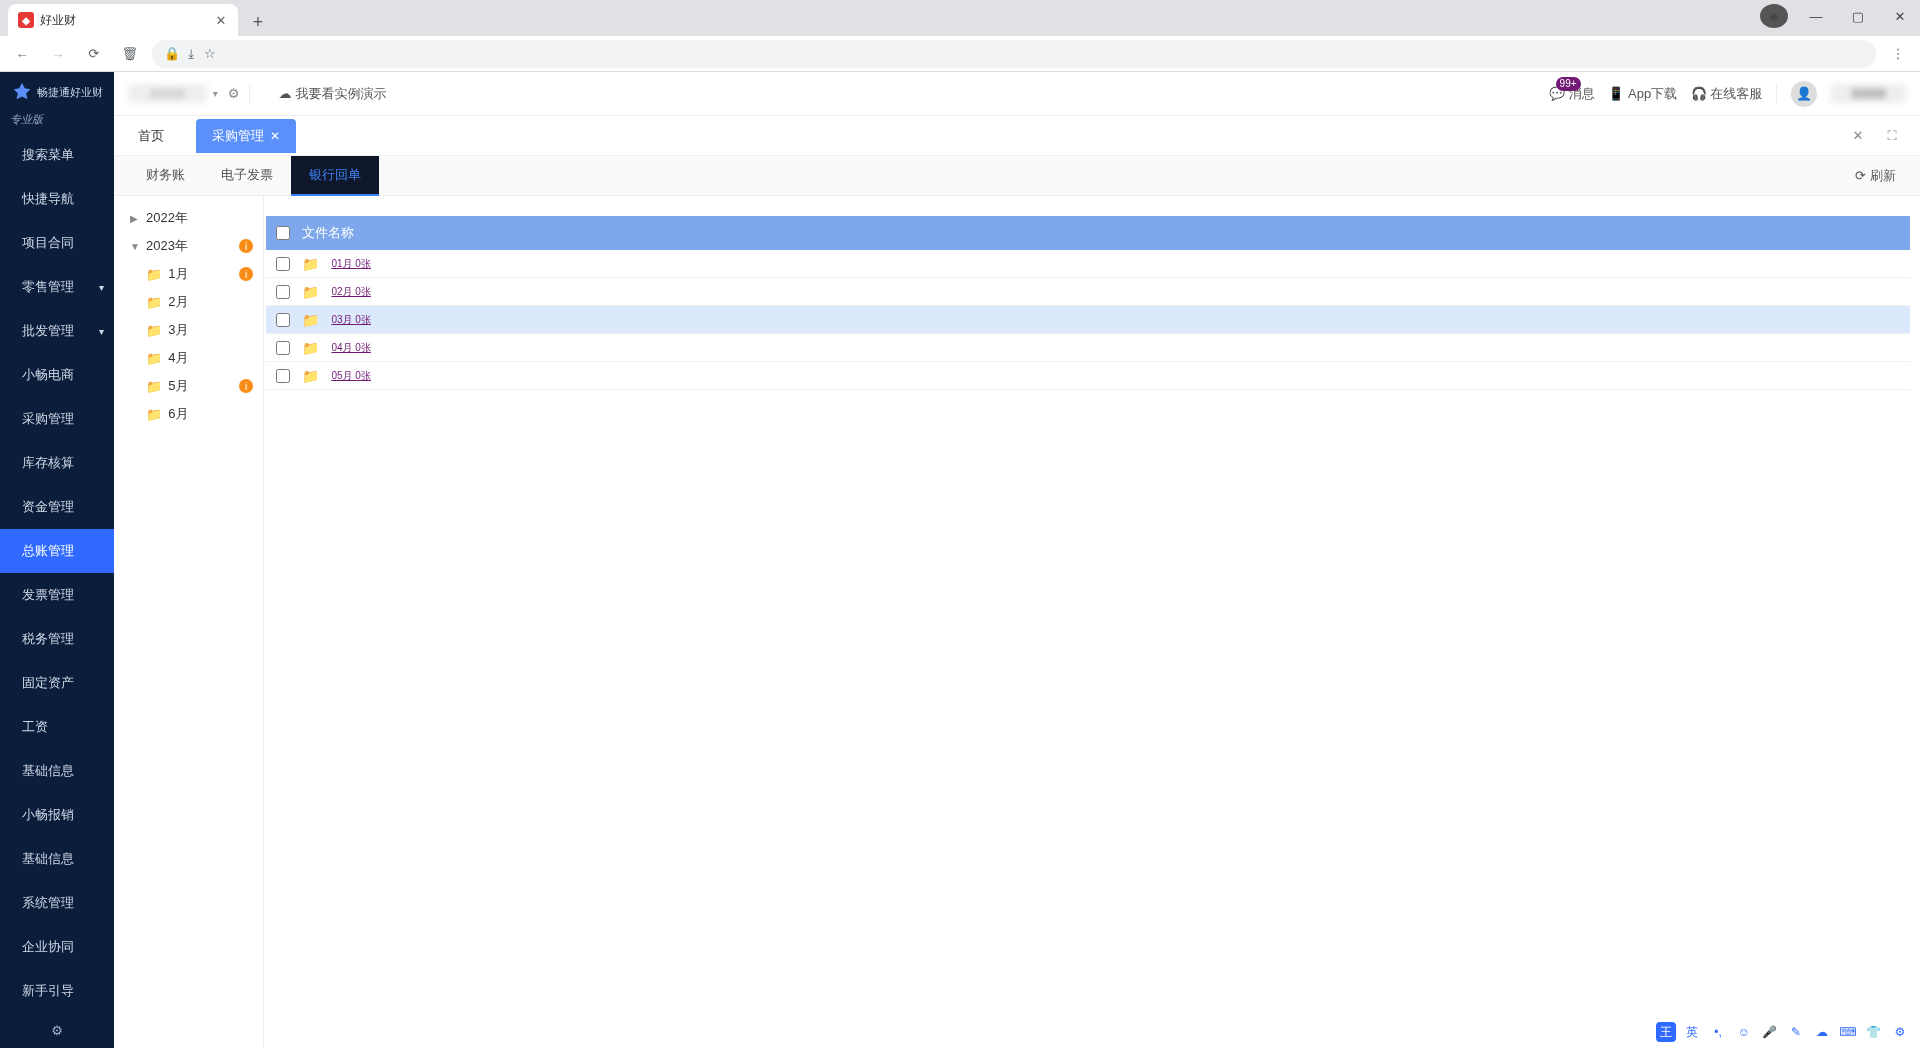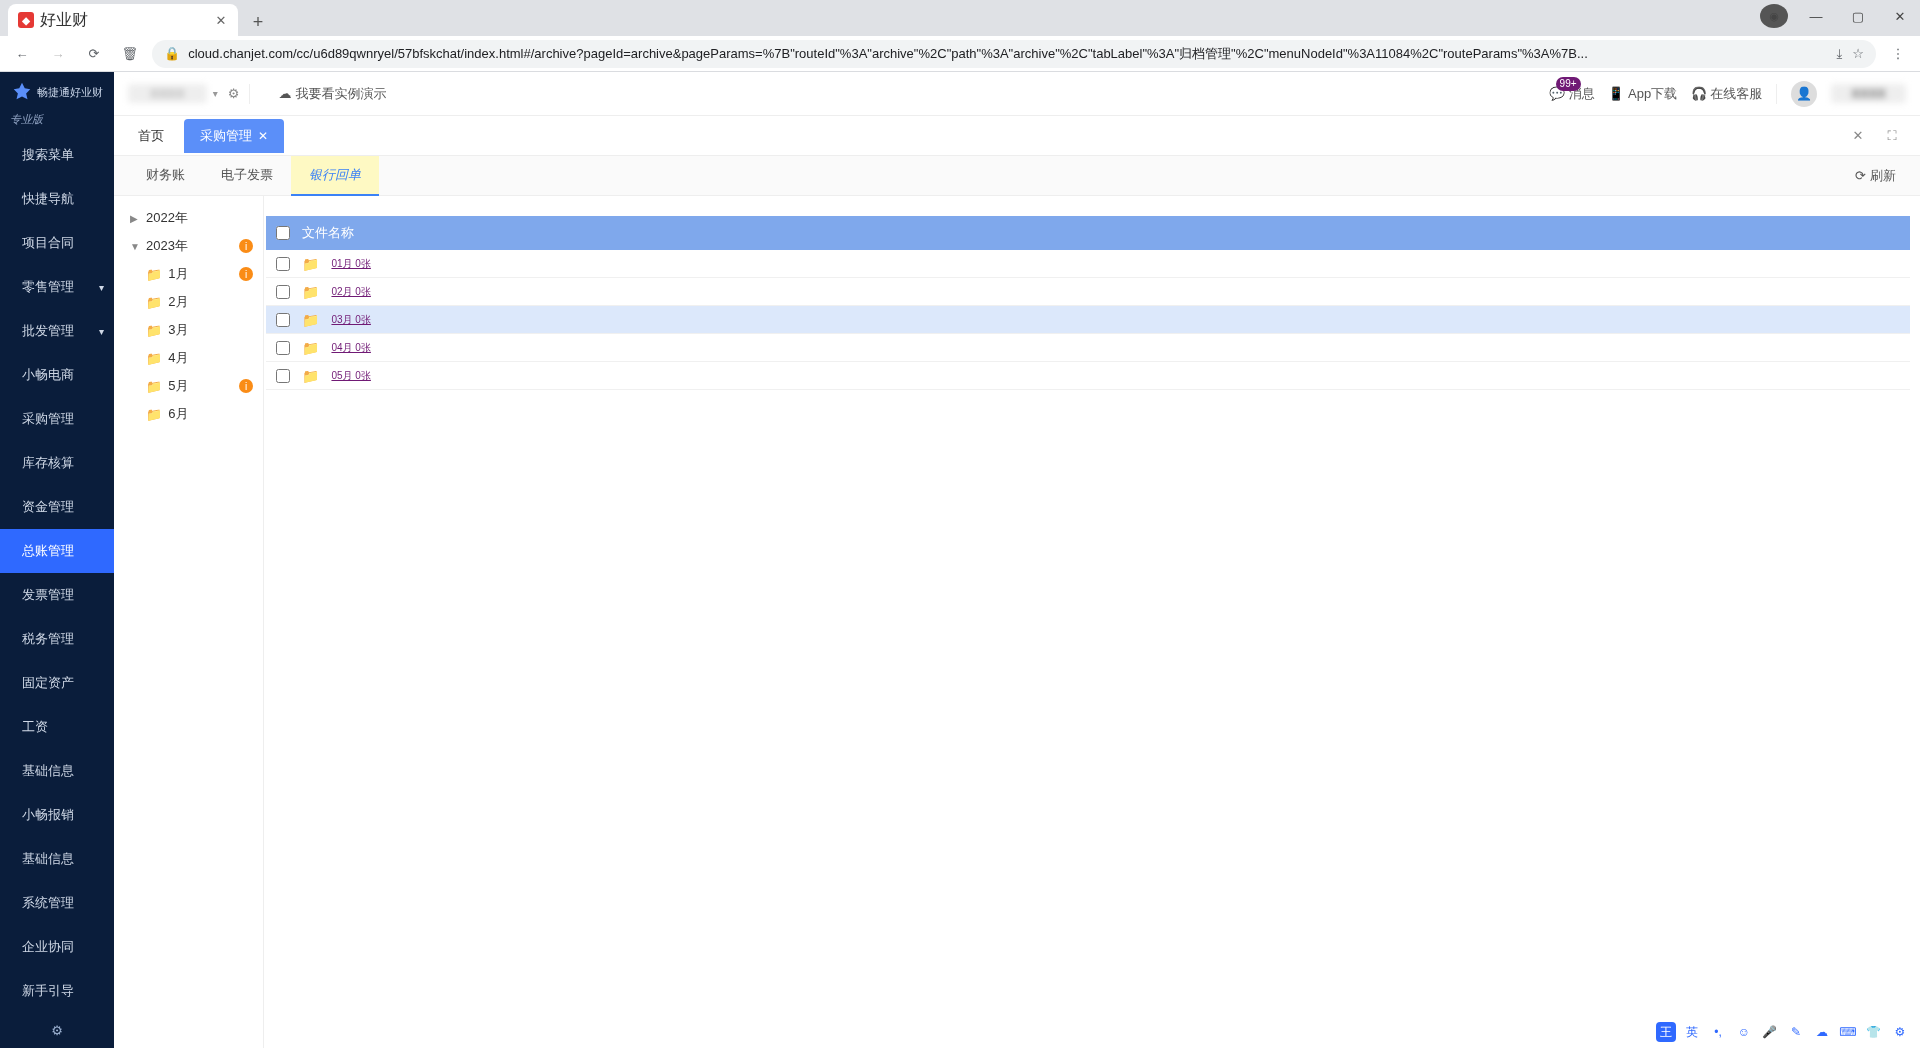--- a/index.html
+++ b/index.html
@@ -2,21 +2,21 @@
 <html><head>
 <meta charset="utf-8">
 <style>
 * { margin: 0; padding: 0; box-sizing: border-box; font-family: "Microsoft YaHei", Arial, sans-serif; }
 body { background: #f5f5f5; font-size: 13px; color: #333; overflow: hidden; width: 1920px; height: 1048px; position: relative; }
 
 
 .browser-tabs { height: 36px; background: #dfe1e5; display: flex; align-items: flex-end; padding-left: 8px; }
 .tab { display: flex; align-items: center; background: #fff; border-radius: 8px 8px 0 0; padding: 6px 10px; width: 230px; height: 32px; gap: 6px; }
 .tab .favicon { width: 16px; height: 16px; background: #e53935; border-radius: 3px; display: flex; align-items: center; justify-content: center; color: #fff; font-size: 10px; font-weight: bold; }
-.tab .tab-title { flex: 1; white-space: nowrap; overflow: hidden; text-overflow: ellipsis; font-size: 16px; }
+.tab .tab-title { flex: 1; white-space: nowrap; overflow: hidden; text-overflow: ellipsis; font-size: 12px; }
 .tab .tab-close { width: 14px; height: 14px; display: flex; align-items: center; justify-content: center; color: #666; cursor: pointer; }
 .newtab { width: 28px; height: 28px; display: flex; align-items: center; justify-content: center; margin-left: 6px; color: #555; cursor: pointer; font-size: 18px; }
 .window-controls { position: absolute; right: 6px; top: 4px; display: flex; gap: 14px; align-items: center; }
 .window-controls span { width: 28px; height: 24px; display: flex; align-items: center; justify-content: center; cursor: pointer; color: #444; }
 .incognito { width:18px;height:18px;border-radius:50%;background:#555;color:#fff;display:flex;align-items:center;justify-content:center;font-size:11px;}
 
 .url-bar { height: 36px; background: #fff; border-bottom: 1px solid #dadce0; display: flex; align-items: center; padding: 0 8px; gap: 8px; }
 .nav-btn { width: 28px; height: 28px; display: flex; align-items: center; justify-content: center; border-radius: 50%; cursor: pointer; color: #5f6368; }
 .nav-btn.disabled { color: #bbb; }
 .url-field { flex: 1; display: flex; align-items: center; background: #f1f3f4; border-radius: 14px; padding: 4px 12px; gap: 8px; height: 28px; }
@@ -43,31 +43,31 @@
 .org-name { filter: blur(3px); background:#eee; padding:2px 22px; border-radius:3px; color:#999;}
 .chev-down { color:#999; font-size:10px;}
 .gear-small { color:#888; cursor:pointer;}
 .demo-link { display:flex; align-items:center; gap:4px; margin-left:18px; cursor:pointer; color:#555;}
 .top-right { margin-left:auto; display:flex; align-items:center; gap:14px; }
 .msg-btn { position:relative; display:flex; align-items:center; gap:3px; cursor:pointer; color:#555;}
 .badge99 { position:absolute; top:-8px; left:6px; background:#701a75; color:#fff; border-radius:8px; font-size:10px; padding:0 4px; line-height:14px;}
 .avatar { width:26px;height:26px;border-radius:50%;background:#ddd;display:flex;align-items:center;justify-content:center;color:#999;}
 .username-blur { filter:blur(3px); background:#eee; padding:2px 20px; border-radius:3px;}
 
-.page-tabs { height: 40px; display:flex; align-items:center; padding:0 8px; border-bottom:1px solid #eee; gap:4px; }
+.page-tabs { height: 40px; display:flex; align-items:center; padding:0 8px; border-bottom:1px solid #eee; gap:16px; }
 .ptab { padding:0 16px; height:34px; display:flex; align-items:center; gap:6px; cursor:pointer; font-size:13px; border-radius:4px 4px 0 0; }
 .ptab.active { background:#5b8ff9; color:#fff; }
 .ptab .close-x { font-size:12px; }
 .page-tabs-right { margin-left:auto; display:flex; gap:10px; padding-right:8px;}
 .icon-btn { width:24px;height:24px;display:flex;align-items:center;justify-content:center;cursor:pointer;color:#888;}
 
 .content { flex:1; display:flex; flex-direction:column; }
 .sub-tabs { height:40px; display:flex; align-items:center; padding:0 14px; border-bottom:1px solid #eee; background:#fafafa;}
 .stab { padding:0 18px; height:40px; display:flex; align-items:center; cursor:pointer; font-size:13px; color:#555; border-bottom:2px solid transparent;}
-.stab.active { color:#3b82f6; border-bottom-color:#3b82f6; background:#fef9c3;font-style:italic;}
+.stab.active { color:#3b82f6; border-bottom-color:#3b82f6; background:#0f172a;}
 .refresh-btn { margin-left:auto; display:flex; align-items:center; gap:4px; cursor:pointer; color:#555; padding-right:10px;}
 
 .workspace { flex:1; display:flex; }
 .tree-panel { width:150px; border-right:1px solid #eee; padding:8px 4px;}
 .tree-item { height:28px; display:flex; align-items:center; padding-left:12px; cursor:pointer; gap:6px; font-size:13px; position:relative;}
 .tree-item.depth1 { padding-left:28px; }
 .tree-caret { width:10px; color:#888; font-size:10px;}
 .tree-folder { color:#d9d9d9; font-size:13px;}
 .tree-badge { width:14px;height:14px;border-radius:50%;background:#fa8c16;color:#fff;font-size:10px;display:flex;align-items:center;justify-content:center;margin-left:auto;margin-right:6px;}
 
@@ -106,21 +106,20 @@
   </div>
 </div>
 
 <div class="url-bar">
   <div class="nav-btn">←</div>
   <div class="nav-btn disabled">→</div>
   <div class="nav-btn">⟳</div>
   <div class="nav-btn">🗑</div>
   <div class="url-field">
     <span class="url-lock">🔒</span>
-    <span class="url-text">cloud.chanjet.com/cc/u6d89qwnryel/57bfskchat/index.html#/archive?pageId=archive&amp;pageParams=%7B"routeId"%3A"archive"%2C"path"%3A"archive"%2C"tabLabel"%3A"归档管理"%2C"menuNodeId"%3A11084%2C"routeParams"%3A%7B...</span>
     <div class="url-actions">
       <span>⤓</span>
       <span>☆</span>
     </div>
   </div>
   <div class="nav-btn">⋮</div>
 </div>
 
 <div class="app">
 

